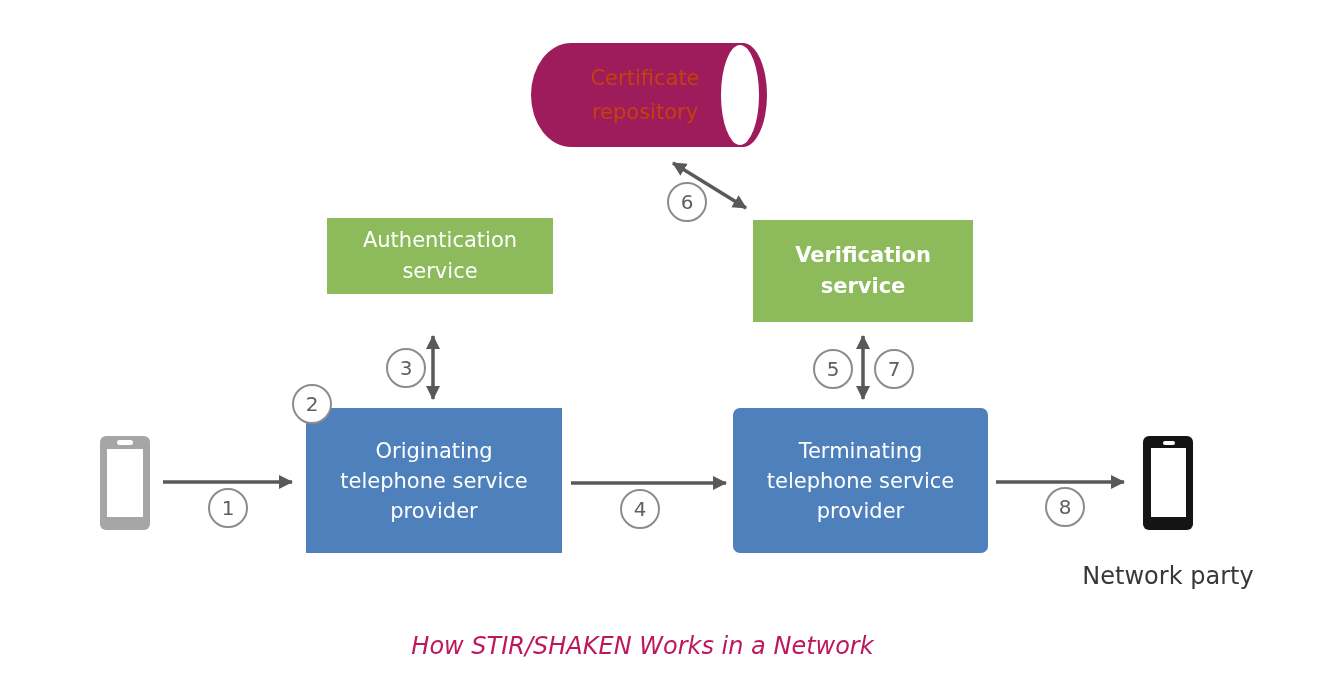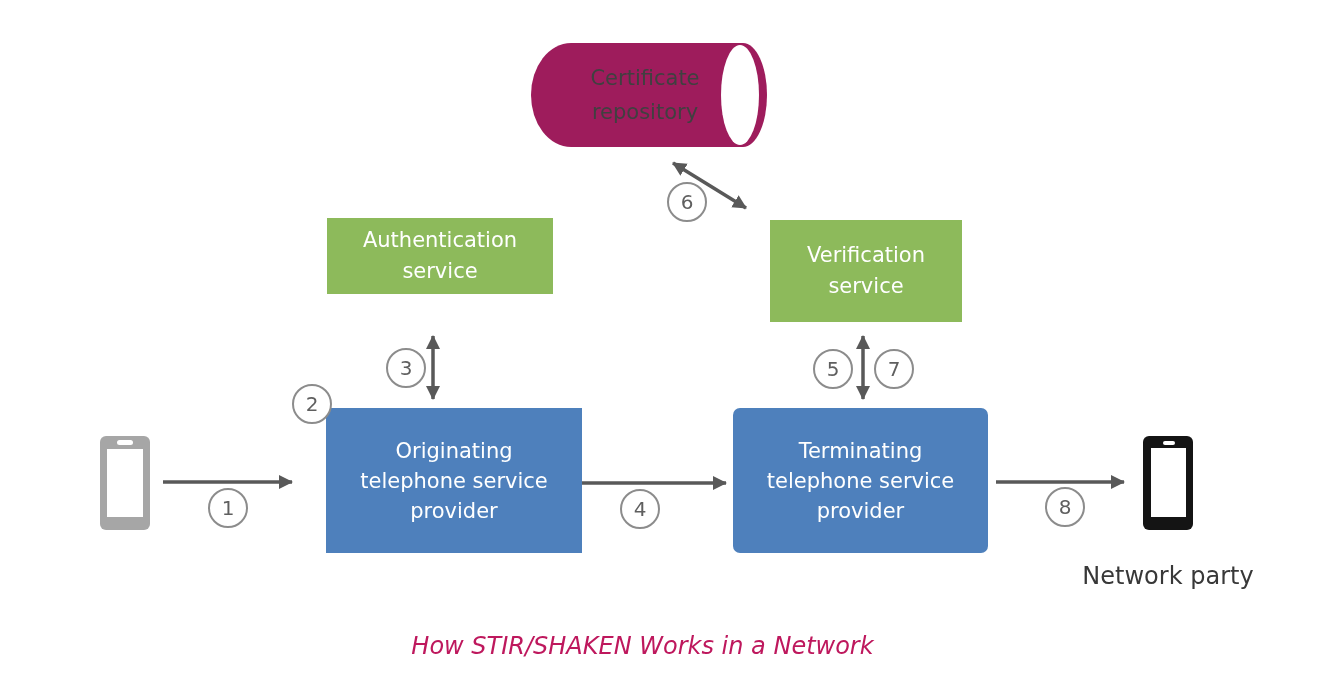--- a/index.html
+++ b/index.html
@@ -11,21 +11,21 @@
   svg.layer{z-index:1;}
   .node{
     position:absolute;display:flex;align-items:center;justify-content:center;
     text-align:center;color:#ffffff;white-space:pre-line;z-index:2;
   }
   .service{background:#8DBA5B;font-size:21px;line-height:31px;}
   .provider{background:#4E80BC;font-size:21px;line-height:30px;}
   .cert-label{
     position:absolute;left:545px;top:60px;width:200px;height:70px;z-index:2;
     display:flex;align-items:center;justify-content:center;text-align:center;
-    color:#404040;font-size:21px;line-height:34px;white-space:pre-line;
+    color:#c2410c;font-size:21px;line-height:34px;white-space:pre-line;
   }
   .step{
     position:absolute;width:40px;height:40px;box-sizing:border-box;z-index:3;
     border:2px solid #8C8C8C;border-radius:50%;background:#ffffff;
     display:flex;align-items:center;justify-content:center;
     color:#5F5F5F;font-size:20px;
   }
   .phone{position:absolute;width:50px;height:94px;border-radius:6px;z-index:2;}
   .phone .screen{position:absolute;background:#ffffff;}
   .phone .speaker{position:absolute;background:#ffffff;border-radius:3px;}
@@ -70,24 +70,24 @@
     <line x1="863" y1="336" x2="863" y2="399" stroke="#595959" stroke-width="3.5" marker-start="url(#ahs)" marker-end="url(#ah)"></line>
     <line x1="673" y1="163" x2="746" y2="208" stroke="#595959" stroke-width="3.5" marker-start="url(#ahs)" marker-end="url(#ah)"></line>
     <line x1="996" y1="482" x2="1124" y2="482" stroke="#595959" stroke-width="3.5" marker-end="url(#ah)"></line>
   </svg>
 
   <div class="cert-label">Certificate
 repository</div>
 
   <div class="node service" style="left:327px;top:218px;width:226px;height:76px;">Authentication
 service</div>
-  <div class="node service" style="left:770px;top:220px;width:192px;height:102px;">Verification
+  <div class="node service" style="left:753px;top:220px;width:220px;height:102px;font-weight:bold;">Verification
 service</div>
 
-  <div class="node provider" style="left:306px;top:408px;width:256px;height:145px;margin-left:20px;">Originating
+  <div class="node provider" style="left:306px;top:408px;width:256px;height:145px;">Originating
 telephone service
 provider</div>
   <div class="node provider" style="left:733px;top:408px;width:255px;height:145px;border-radius:7px;">Terminating
 telephone service
 provider</div>
 
   <div class="step" style="left:208px;top:488px;">1</div>
   <div class="step" style="left:292px;top:384px;">2</div>
   <div class="step" style="left:386px;top:348px;">3</div>
   <div class="step" style="left:620px;top:489px;">4</div>

